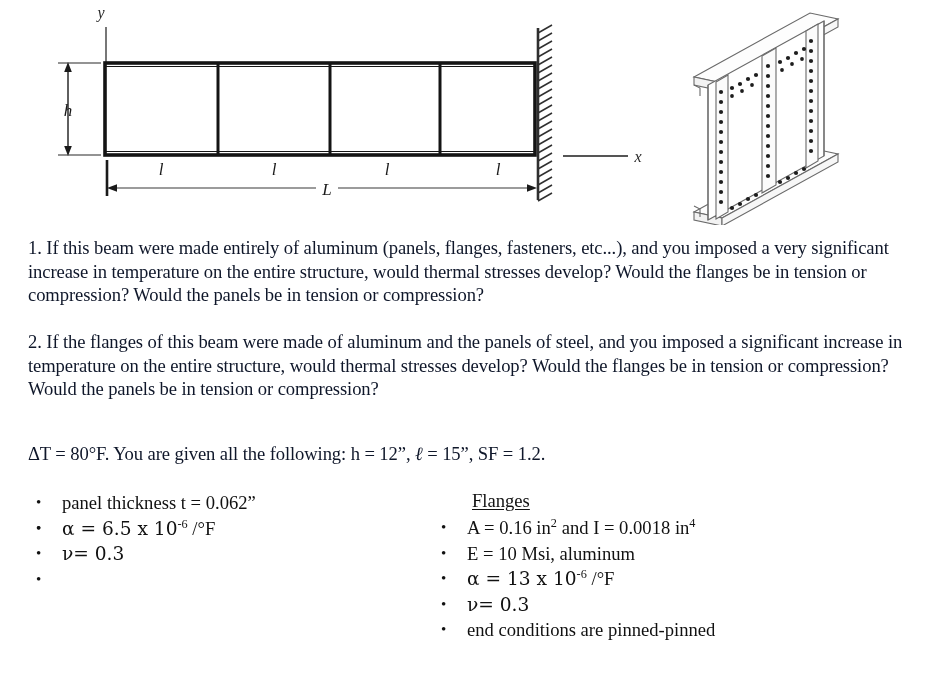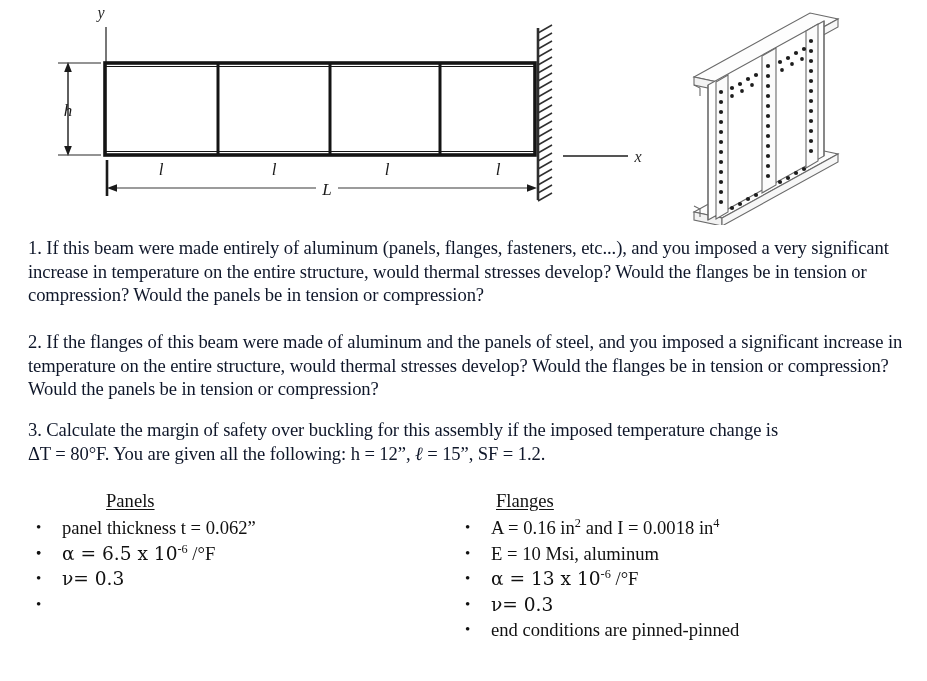--- a/index.html
+++ b/index.html
@@ -46,21 +46,21 @@
     left: 0;
     top: 490px;
     width: 927px;
     height: 160px;
   }
   .spec-col {
     position: absolute;
     top: 0;
   }
   #spec-panels { left: 28px; width: 400px; }
-  #spec-flanges { left: 433px; width: 460px; margin-left: 24px; }
+  #spec-flanges { left: 433px; width: 460px; }
 
   .spec-head {
     font-size: 18.6px;
     line-height: 22px;
     text-decoration: underline;
     text-underline-offset: 2px;
     display: block;
     margin-bottom: 3px;
   }
   #spec-panels .spec-head { margin-left: 78px; }
@@ -264,28 +264,27 @@
   <span>1.</span>
   <span>If this beam were made entirely of aluminum (panels, flanges, fasteners, etc...), and you imposed a very significant increase in temperature on the entire structure, would thermal stresses develop?  Would the flanges be in tension or compression?  Would the panels be in tension or compression?</span>
 </div>
 
 <div class="qblock" id="q2">
   <span>2.</span>
   <span>If the flanges of this beam were made of aluminum and the panels of steel, and you imposed a significant increase in temperature on the entire structure, would thermal stresses develop?  Would the flanges be in tension or compression?  Would the panels be in tension or compression?</span>
 </div>
 
 <div class="qblock" id="q3">
-  <span>3.  Calculate the margin of safety over buckling for this assembly if the imposed temperature change is</span><br>
+  <br>
   <span>ΔT = 80°F.   You are given all the following:  h = 12”, </span><span class="scriptl">ℓ</span><span> = 15”, SF = 1.2.</span>
 </div>
 
 <div id="specs">
 
   <div class="spec-col" id="spec-panels">
-    <span class="spec-head">Panels</span>
     <ul class="spec-list">
       <li>
         <span class="bullet">•</span>
         <span>panel thickness t = 0.062”</span>
       </li>
       <li>
         <span class="bullet">•</span>
       </li>
       <li>
         <span class="bullet">•</span>

